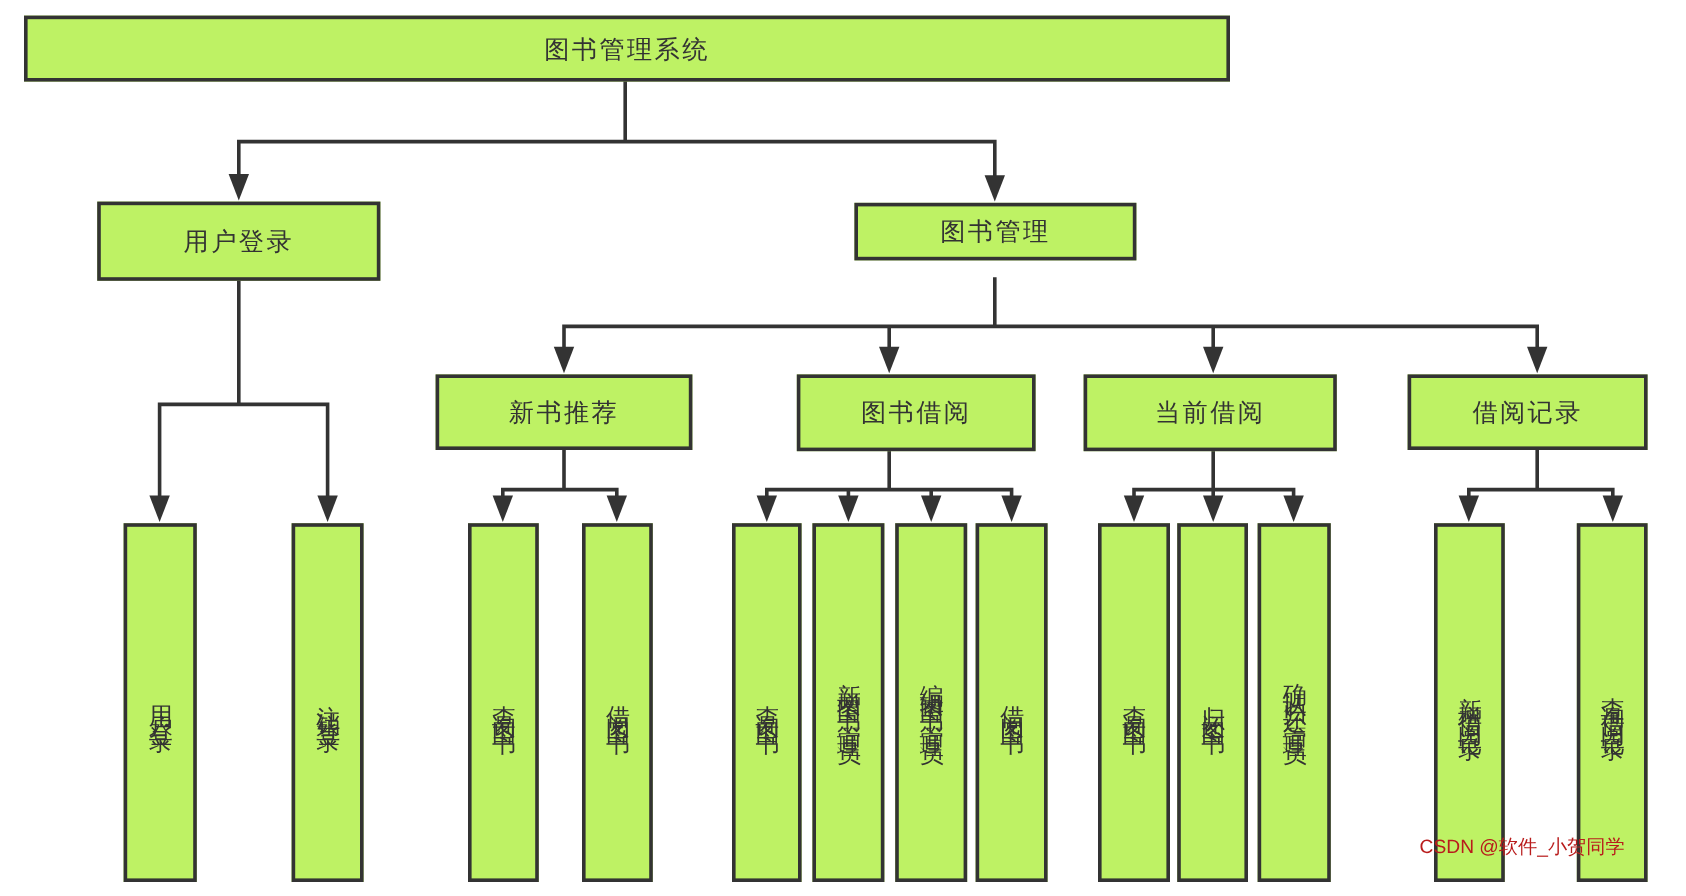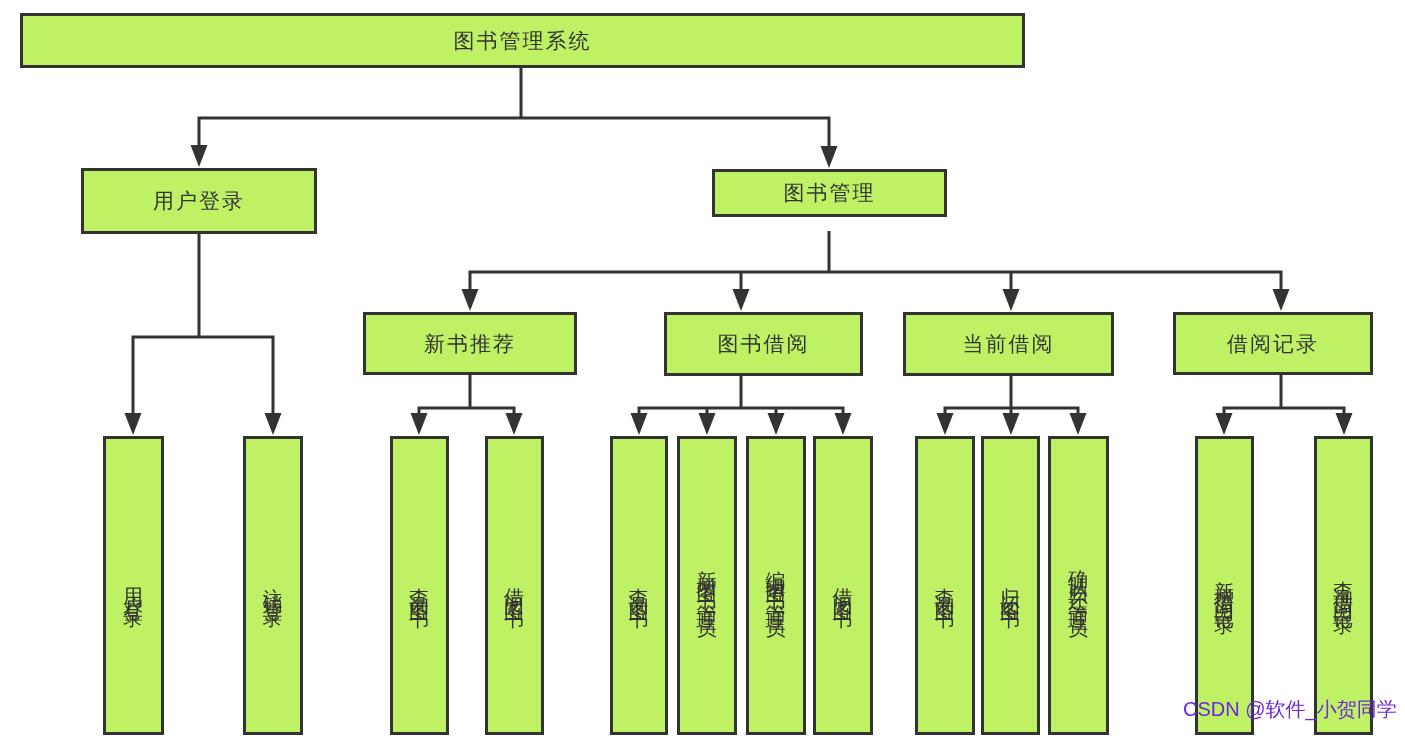--- a/index.html
+++ b/index.html
@@ -33,22 +33,22 @@
     letter-spacing: 7px;
     line-height: 1.1;
     top: 436px;
     height: 299px;
   }
   #watermark {
     position: absolute;
     left: 1183px;
     top: 696px;
     width: 215px;
-    color: #6d28d9;
-    font-size: 20px;
+    color: #b91c1c;
+    font-size: 16px;
     white-space: nowrap;
     z-index: 10;
     letter-spacing: 0;
   }
 </style>
 </head>
 <body>
 
 <div id="canvas">
 

